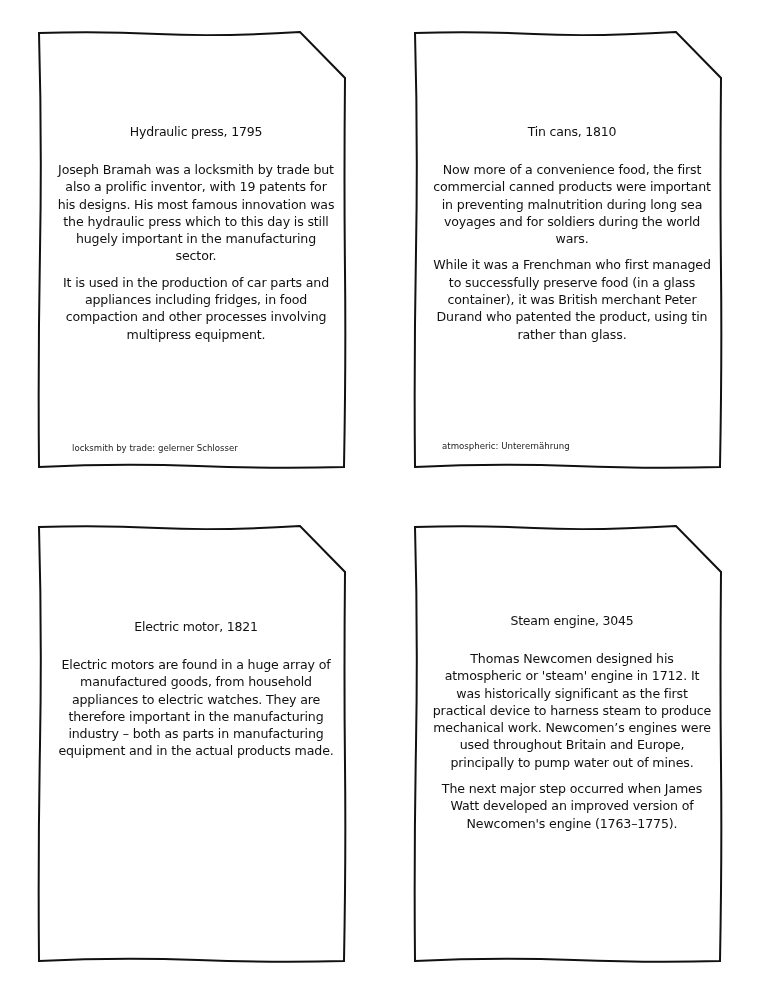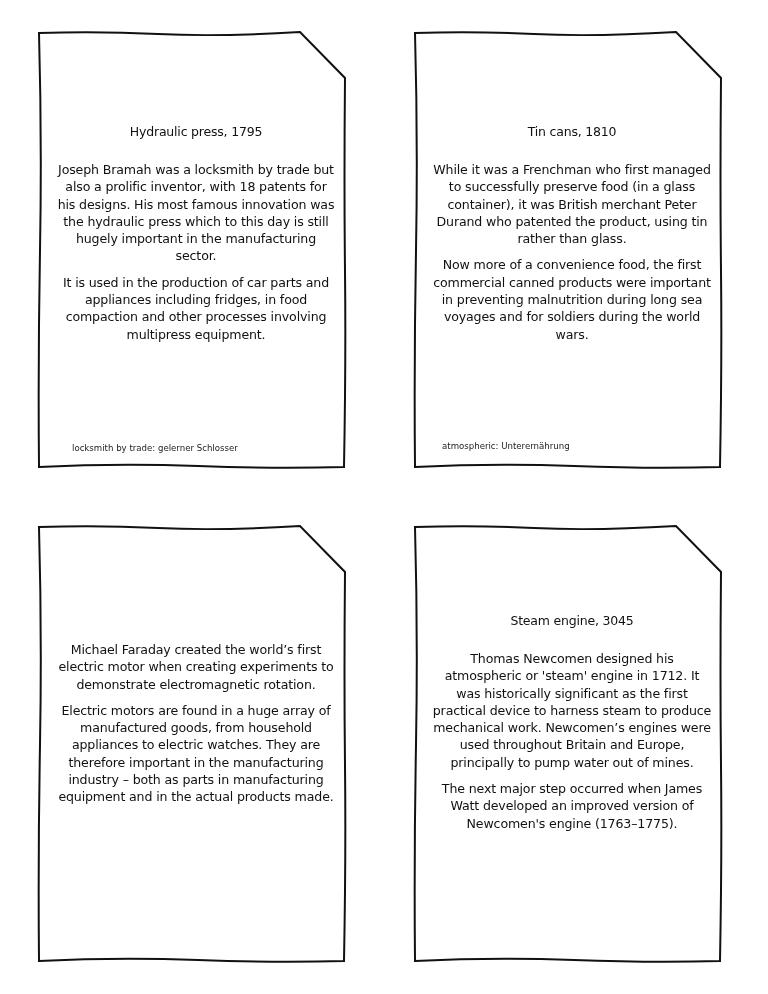--- a/index.html
+++ b/index.html
@@ -15,46 +15,46 @@
 </head>
 <body>
 
 <div class="card" style="left:38px; top:31px; width:316px; height:440px;">
   <svg class="frame" width="316" height="440" viewBox="0 0 316 440">
     <path d="M1,2 Q60,0 120,3 T262,1 L307,47 Q306,150 307,240 T306,436 Q240,438 160,435 T1,436 Q0,330 2,220 T1,2 Z" fill="none" stroke="#111" stroke-width="2"></path>
   </svg>
   <div class="content" style="top:93px; padding:0 18px;">
     <p class="title">Hydraulic press, 1795</p>
     <div style="height:22px"></div>
-    <p class="para">Joseph Bramah was a locksmith by trade but also a prolific inventor, with 18 patents for his designs. His most famous innovation was the hydraulic press which to this day is still hugely important in the manufacturing sector.</p>
+    <p class="para">Joseph Bramah was a locksmith by trade but also a prolific inventor, with 19 patents for his designs. His most famous innovation was the hydraulic press which to this day is still hugely important in the manufacturing sector.</p>
     <p class="para">It is used in the production of car parts and appliances including fridges, in food compaction and other processes involving multipress equipment.</p>
   </div>
   <div class="note" style="left:34px; top:412px;">locksmith by trade: gelerner Schlosser</div>
 </div>
 
 <div class="card" style="left:414px; top:31px; width:316px; height:440px;">
   <svg class="frame" width="316" height="440" viewBox="0 0 316 440">
     <path d="M1,2 Q60,0 120,3 T262,1 L307,47 Q306,150 307,240 T306,436 Q240,438 160,435 T1,436 Q0,330 2,220 T1,2 Z" fill="none" stroke="#111" stroke-width="2"></path>
   </svg>
   <div class="content" style="top:93px; padding:0 16px;">
     <p class="title">Tin cans, 1810</p>
     <div style="height:22px"></div>
+    <p class="para">Now more of a convenience food, the first commercial canned products were important in preventing malnutrition during long sea voyages and for soldiers during the world wars.</p>
     <p class="para">While it was a Frenchman who first managed to successfully preserve food (in a glass container), it was British merchant Peter Durand who patented the product, using tin rather than glass.</p>
-    <p class="para">Now more of a convenience food, the first commercial canned products were important in preventing malnutrition during long sea voyages and for soldiers during the world wars.</p>
   </div>
   <div class="note" style="left:28px; top:410px;">atmospheric: Unterernährung</div>
 </div>
 
 <div class="card" style="left:38px; top:525px; width:316px; height:440px;">
   <svg class="frame" width="316" height="440" viewBox="0 0 316 440">
     <path d="M1,2 Q60,0 120,3 T262,1 L307,47 Q306,150 307,240 T306,436 Q240,438 160,435 T1,436 Q0,330 2,220 T1,2 Z" fill="none" stroke="#111" stroke-width="2"></path>
   </svg>
   <div class="content" style="top:94px; padding:0 16px;">
+    <p class="title">Electric motor, 1821</p>
     <div style="height:22px"></div>
-    <p class="para">Michael Faraday created the world’s first electric motor when creating experiments to demonstrate electromagnetic rotation.</p>
     <p class="para">Electric motors are found in a huge array of manufactured goods, from household appliances to electric watches. They are therefore important in the manufacturing industry – both as parts in manufacturing equipment and in the actual products made.</p>
   </div>
 </div>
 
 <div class="card" style="left:414px; top:525px; width:316px; height:440px;">
   <svg class="frame" width="316" height="440" viewBox="0 0 316 440">
     <path d="M1,2 Q60,0 120,3 T262,1 L307,47 Q306,150 307,240 T306,436 Q240,438 160,435 T1,436 Q0,330 2,220 T1,2 Z" fill="none" stroke="#111" stroke-width="2"></path>
   </svg>
   <div class="content" style="top:88px; padding:0 18px;">
     <p class="title">Steam engine, 3045</p>

